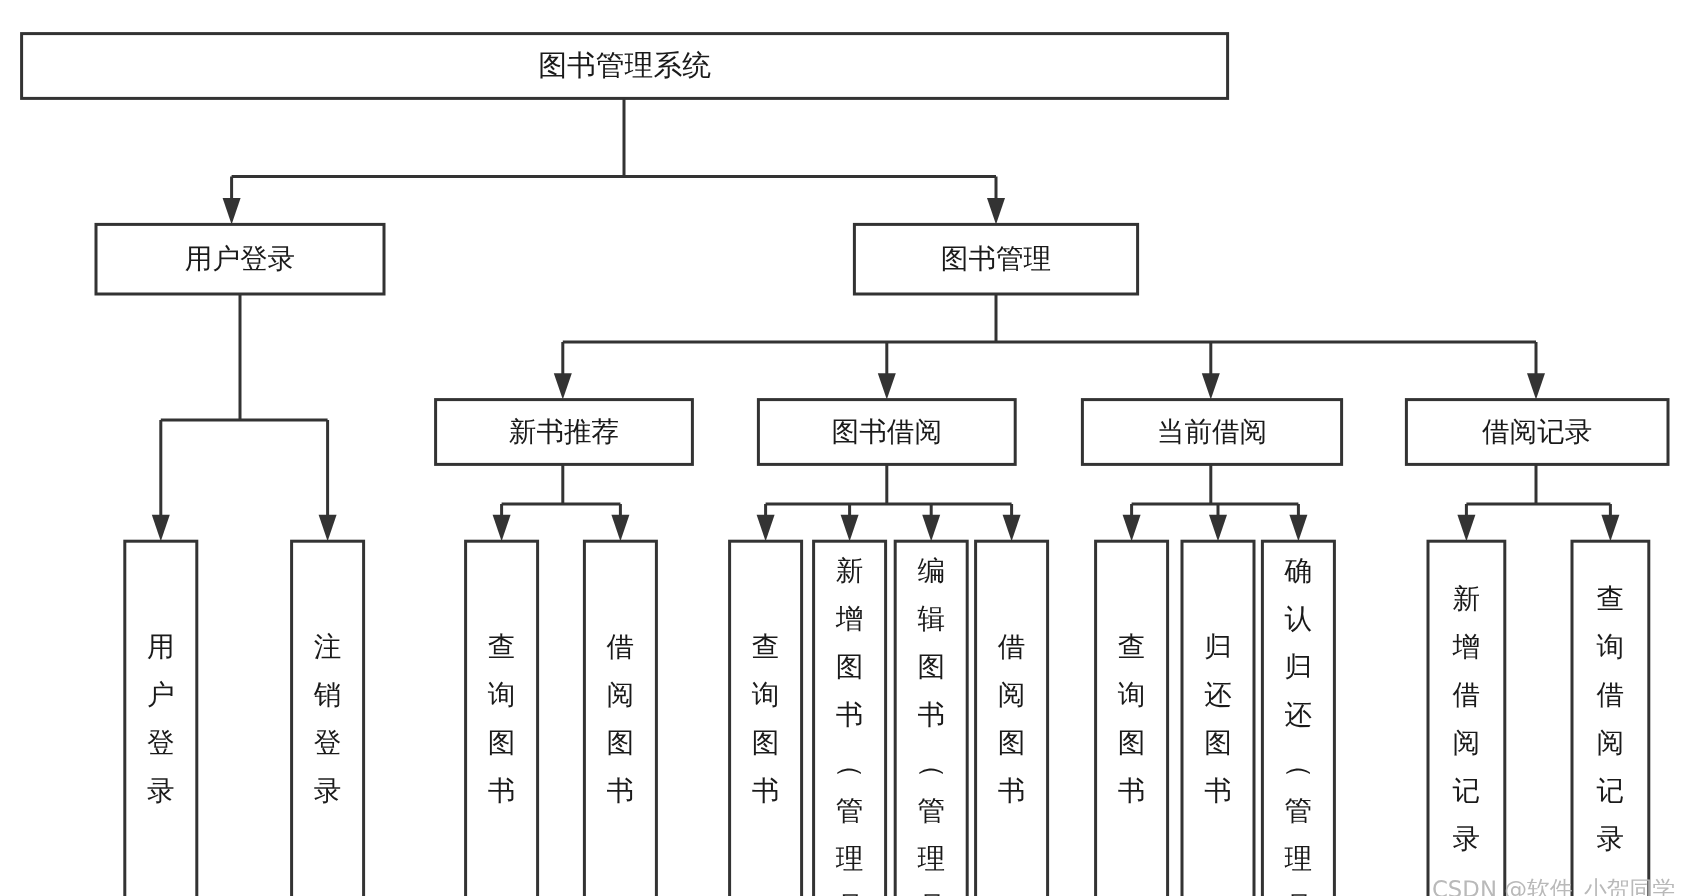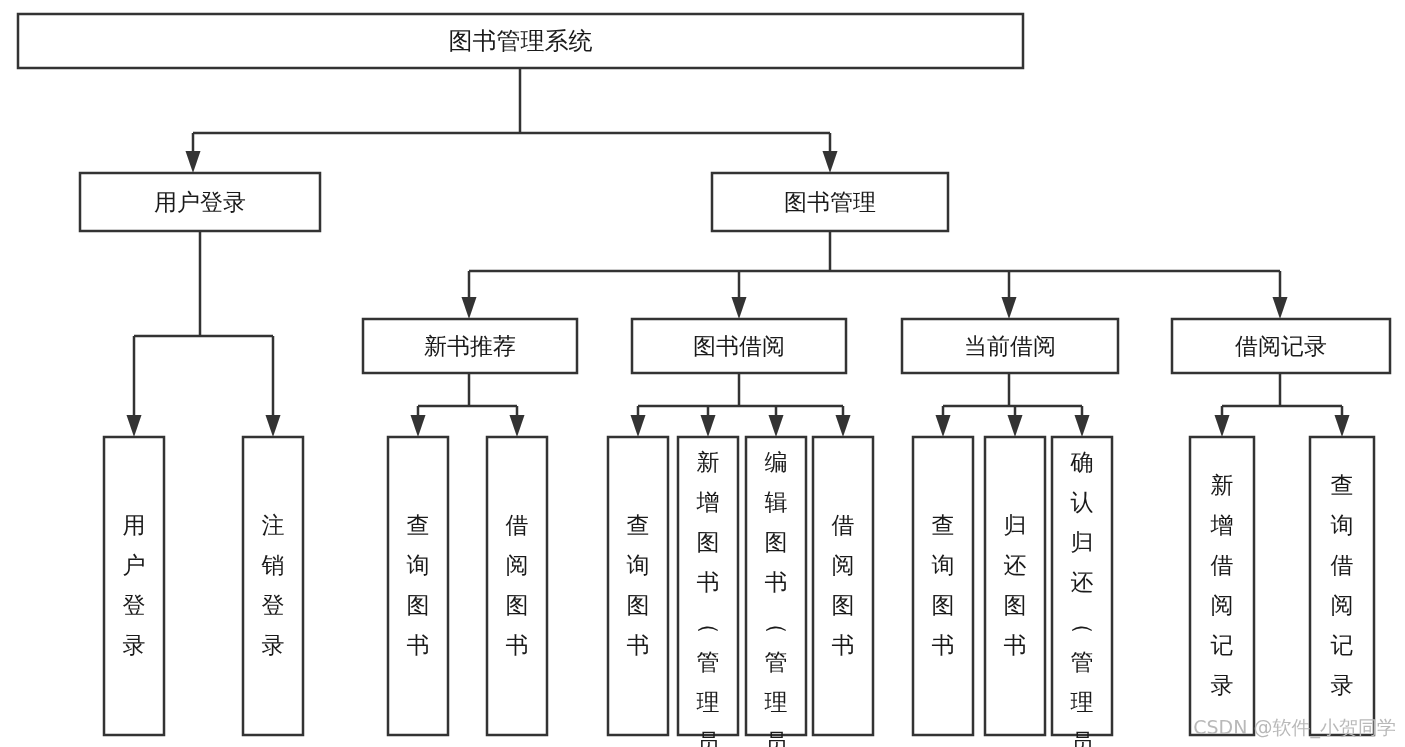--- a/index.html
+++ b/index.html
@@ -11,21 +11,21 @@
   body {
     width: 1405px;
     height: 747px;
     position: relative;
     overflow: hidden;
     font-family: "DejaVu Sans", "Liberation Sans", sans-serif;
   }
   #diagram-root {
     position: absolute;
     left: 0;
-    top: 0;
+    top: 14px;
     width: 1405px;
     height: 621px;
   }
   svg.diagram-canvas {
     display: block;
     width: 1405px;
     height: 747px;
   }
   .node-box {
     fill: #ffffff;

